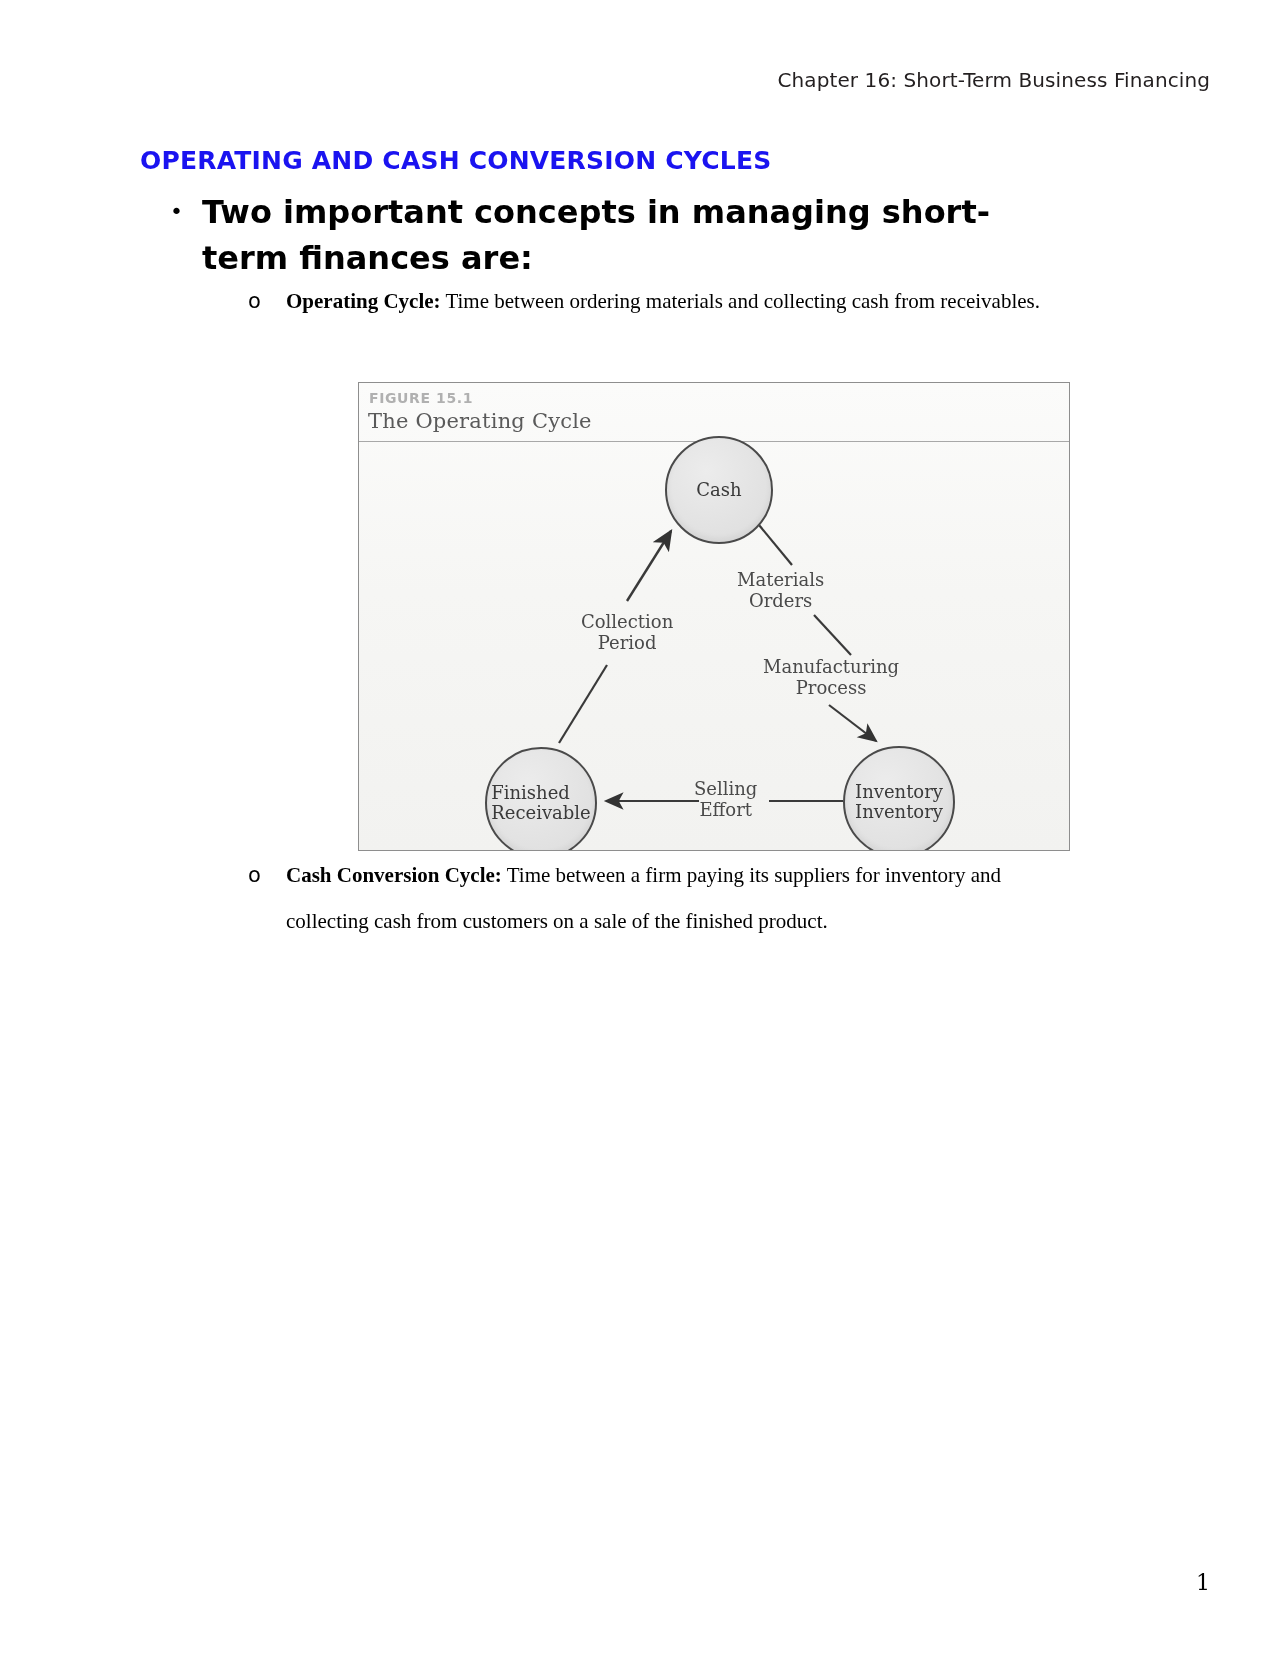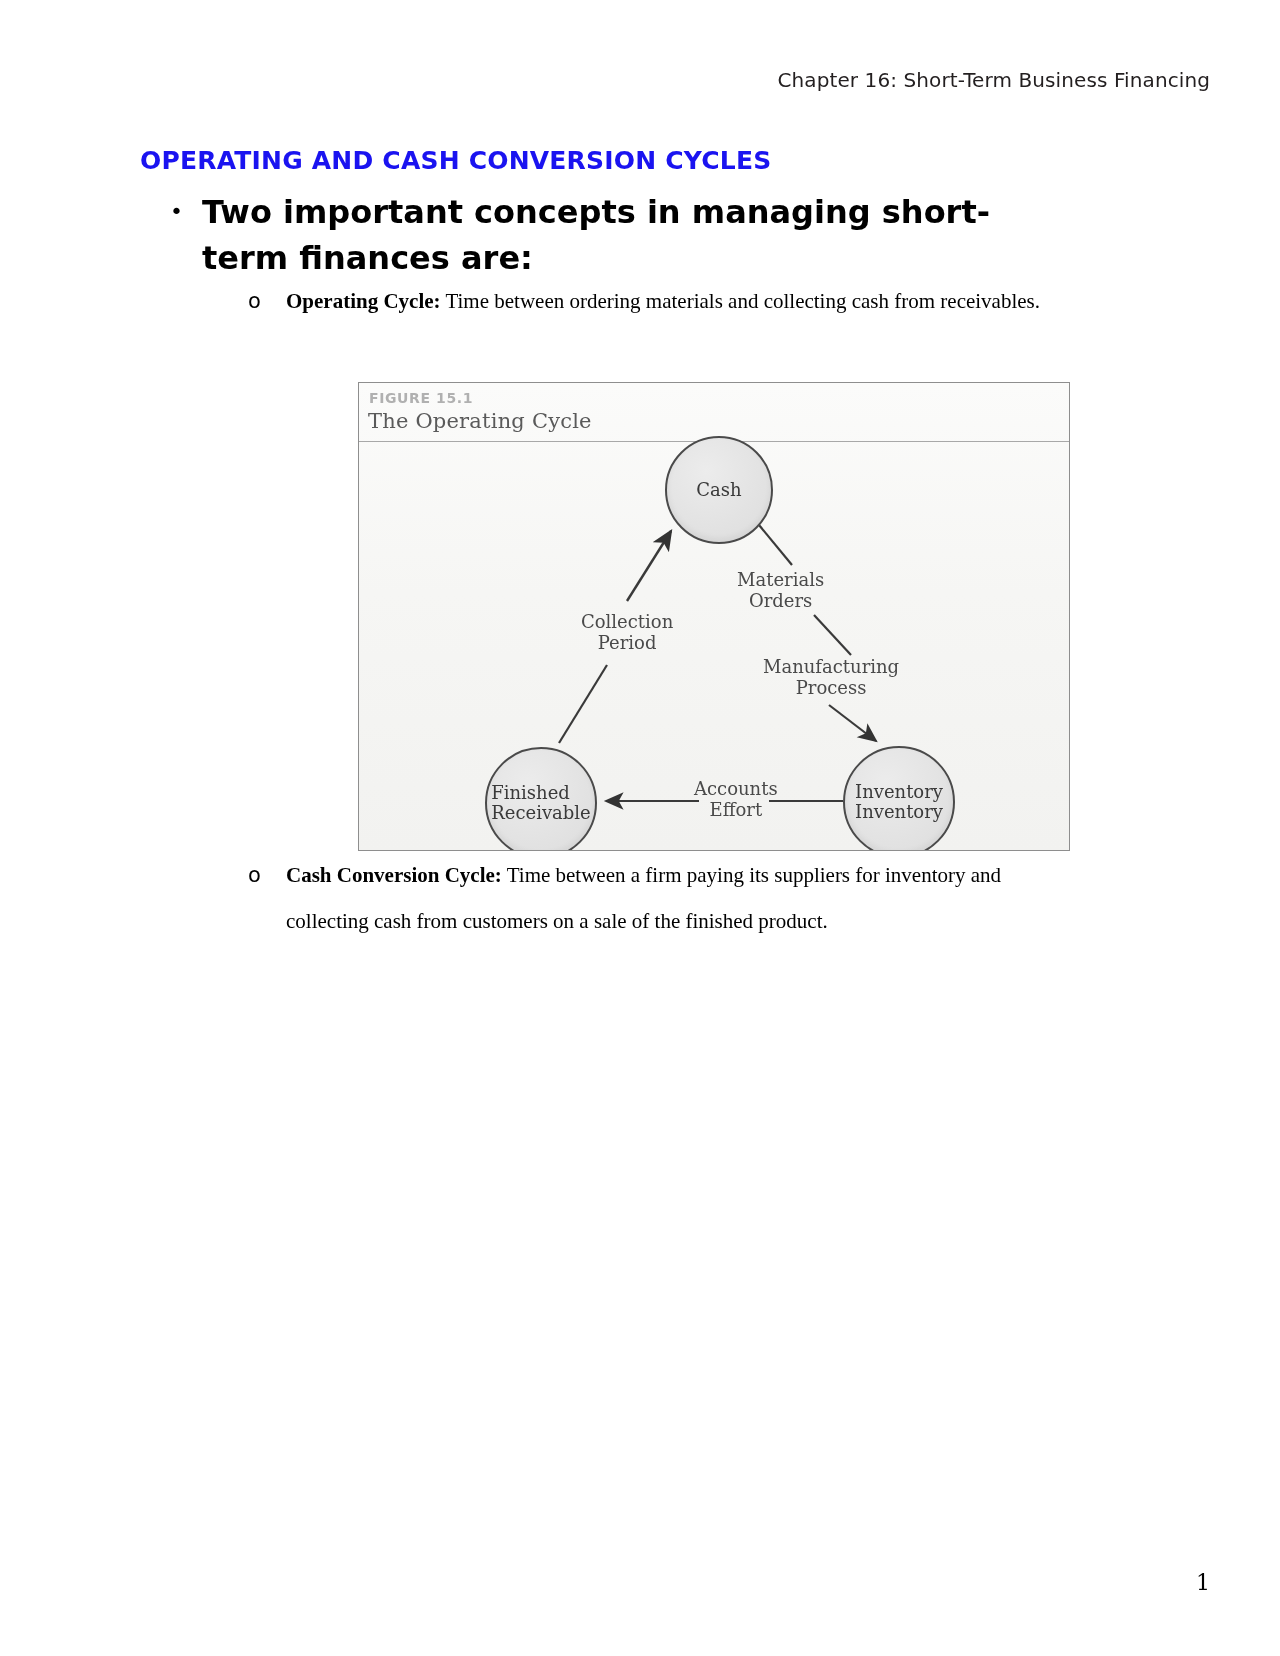--- a/index.html
+++ b/index.html
@@ -284,21 +284,21 @@
         <span>Collection</span><br>
         <span>Period</span>
       </div>
 
       <div class="edge-label lbl-manuf">
         <span>Manufacturing</span><br>
         <span>Process</span>
       </div>
 
       <div class="edge-label lbl-selling">
-        <span>Accounts</span><br>
+        <span>Selling</span><br>
         <span>Effort</span>
       </div>
 
     </div>
   </div>
 
   <div class="bullet-l2 second">
     <span class="marker">o</span>
     <span class="content">
       <b>Cash Conversion Cycle:</b>

